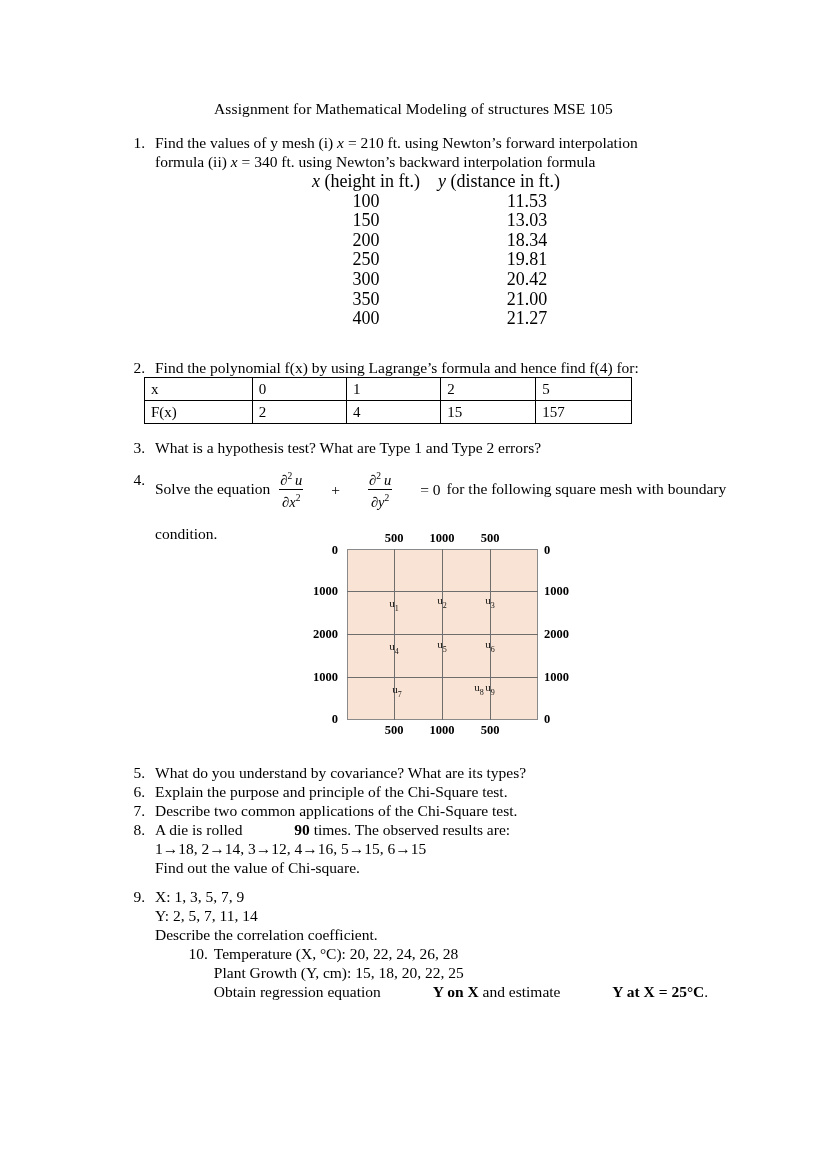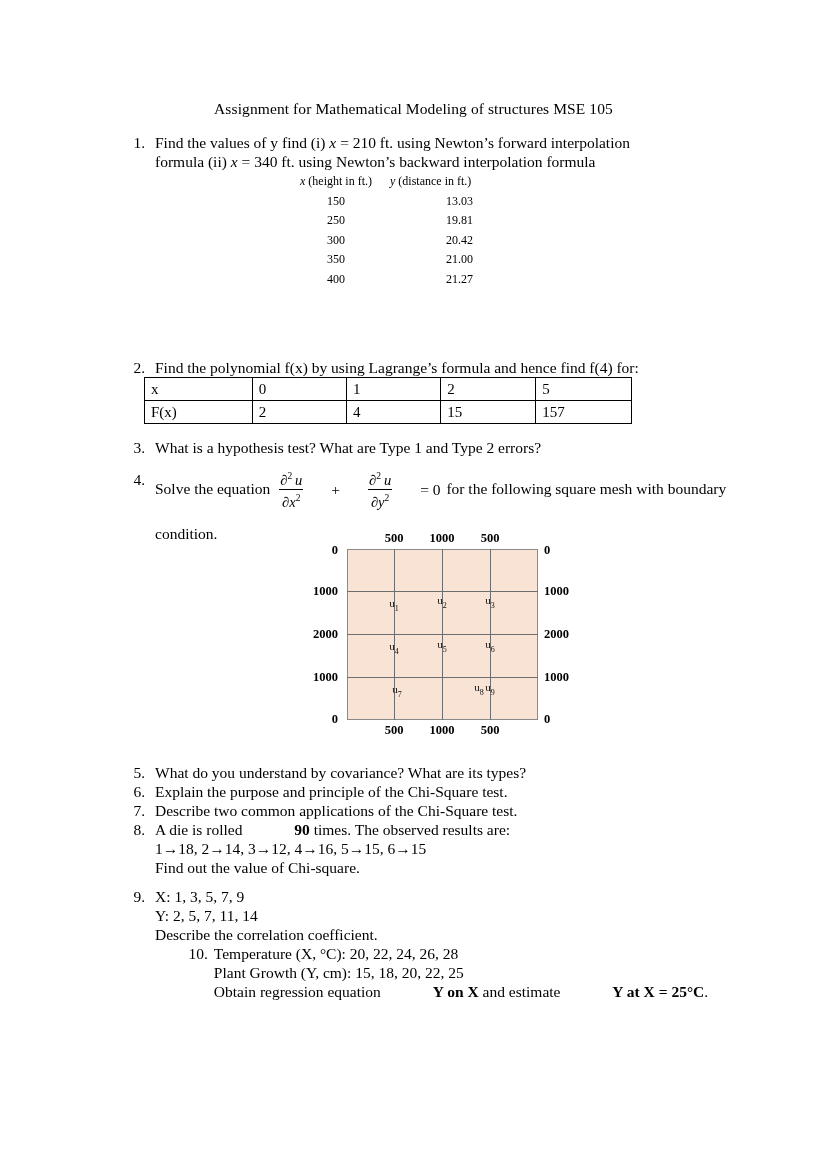--- a/index.html
+++ b/index.html
@@ -47,23 +47,23 @@
     font-size: 15.5px;
     line-height: 19px;
   }
   .q-body .ln { display: block; white-space: nowrap; }
   i.var { font-style: italic; }
   b.bd  { font-weight: bold; margin-left: 48px; }
 
   
   .xy-table {
     position: absolute;
-    left: 300px;
+    left: 312px;
     top: 172px;
-    font-size: 12px;
+    font-size: 18px;
     line-height: 19.6px;
     border-collapse: collapse;
   }
   .xy-table th, .xy-table td {
     padding: 0;
     font-weight: normal;
   }
   .xy-table th.h1 { text-align: left;   padding-right: 18px; }
   .xy-table th.h2 { text-align: left; }
   .xy-table td.c1 { text-align: center; padding-right: 18px; }
@@ -173,36 +173,44 @@
 </head>
 <body>
 
 <div class="page">
 
   <div class="doc-title">Assignment for Mathematical Modeling of structures MSE 105</div>
 
   <div class="q" style="top:133px; left:118px; width:620px;">
     <div class="q-num">1.</div>
     <div class="q-body">
-      <span class="ln"><span>Find the values of y find (i) </span><i class="var">x</i><span> = 210 ft. using Newton’s forward interpolation</span></span>
+      <span class="ln"><span>Find the values of y mesh (i) </span><i class="var">x</i><span> = 210 ft. using Newton’s forward interpolation</span></span>
       <span class="ln"><span>formula (ii) </span><i class="var">x</i><span> = 340 ft. using Newton’s backward interpolation formula</span></span>
     </div>
   </div>
 
   <table class="xy-table">
     <thead>
       <tr>
         <th class="h1"><i class="var">x</i><span> (height in ft.)</span></th>
         <th class="h2"><i class="var">y</i><span> (distance in ft.)</span></th>
       </tr>
     </thead>
     <tbody>
       <tr>
+          <td class="c1">100</td>
+          <td class="c2">11.53</td>
+        </tr>
+      <tr>
           <td class="c1">150</td>
           <td class="c2">13.03</td>
+        </tr>
+      <tr>
+          <td class="c1">200</td>
+          <td class="c2">18.34</td>
         </tr>
       <tr>
           <td class="c1">250</td>
           <td class="c2">19.81</td>
         </tr>
       <tr>
           <td class="c1">300</td>
           <td class="c2">20.42</td>
         </tr>
       <tr>

